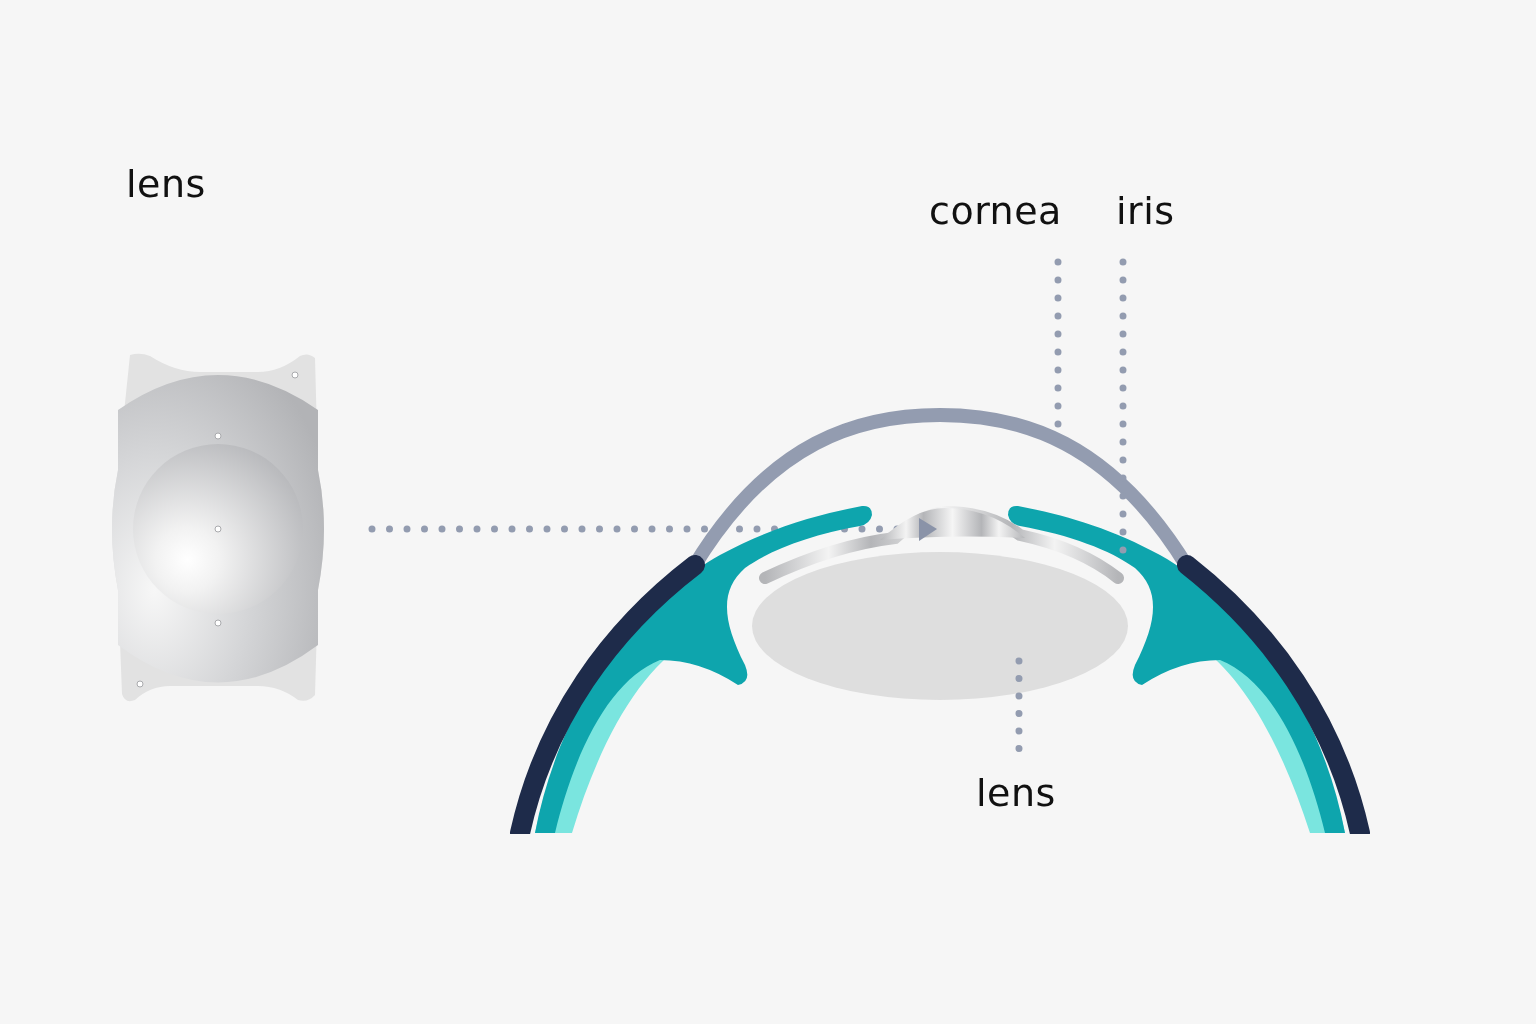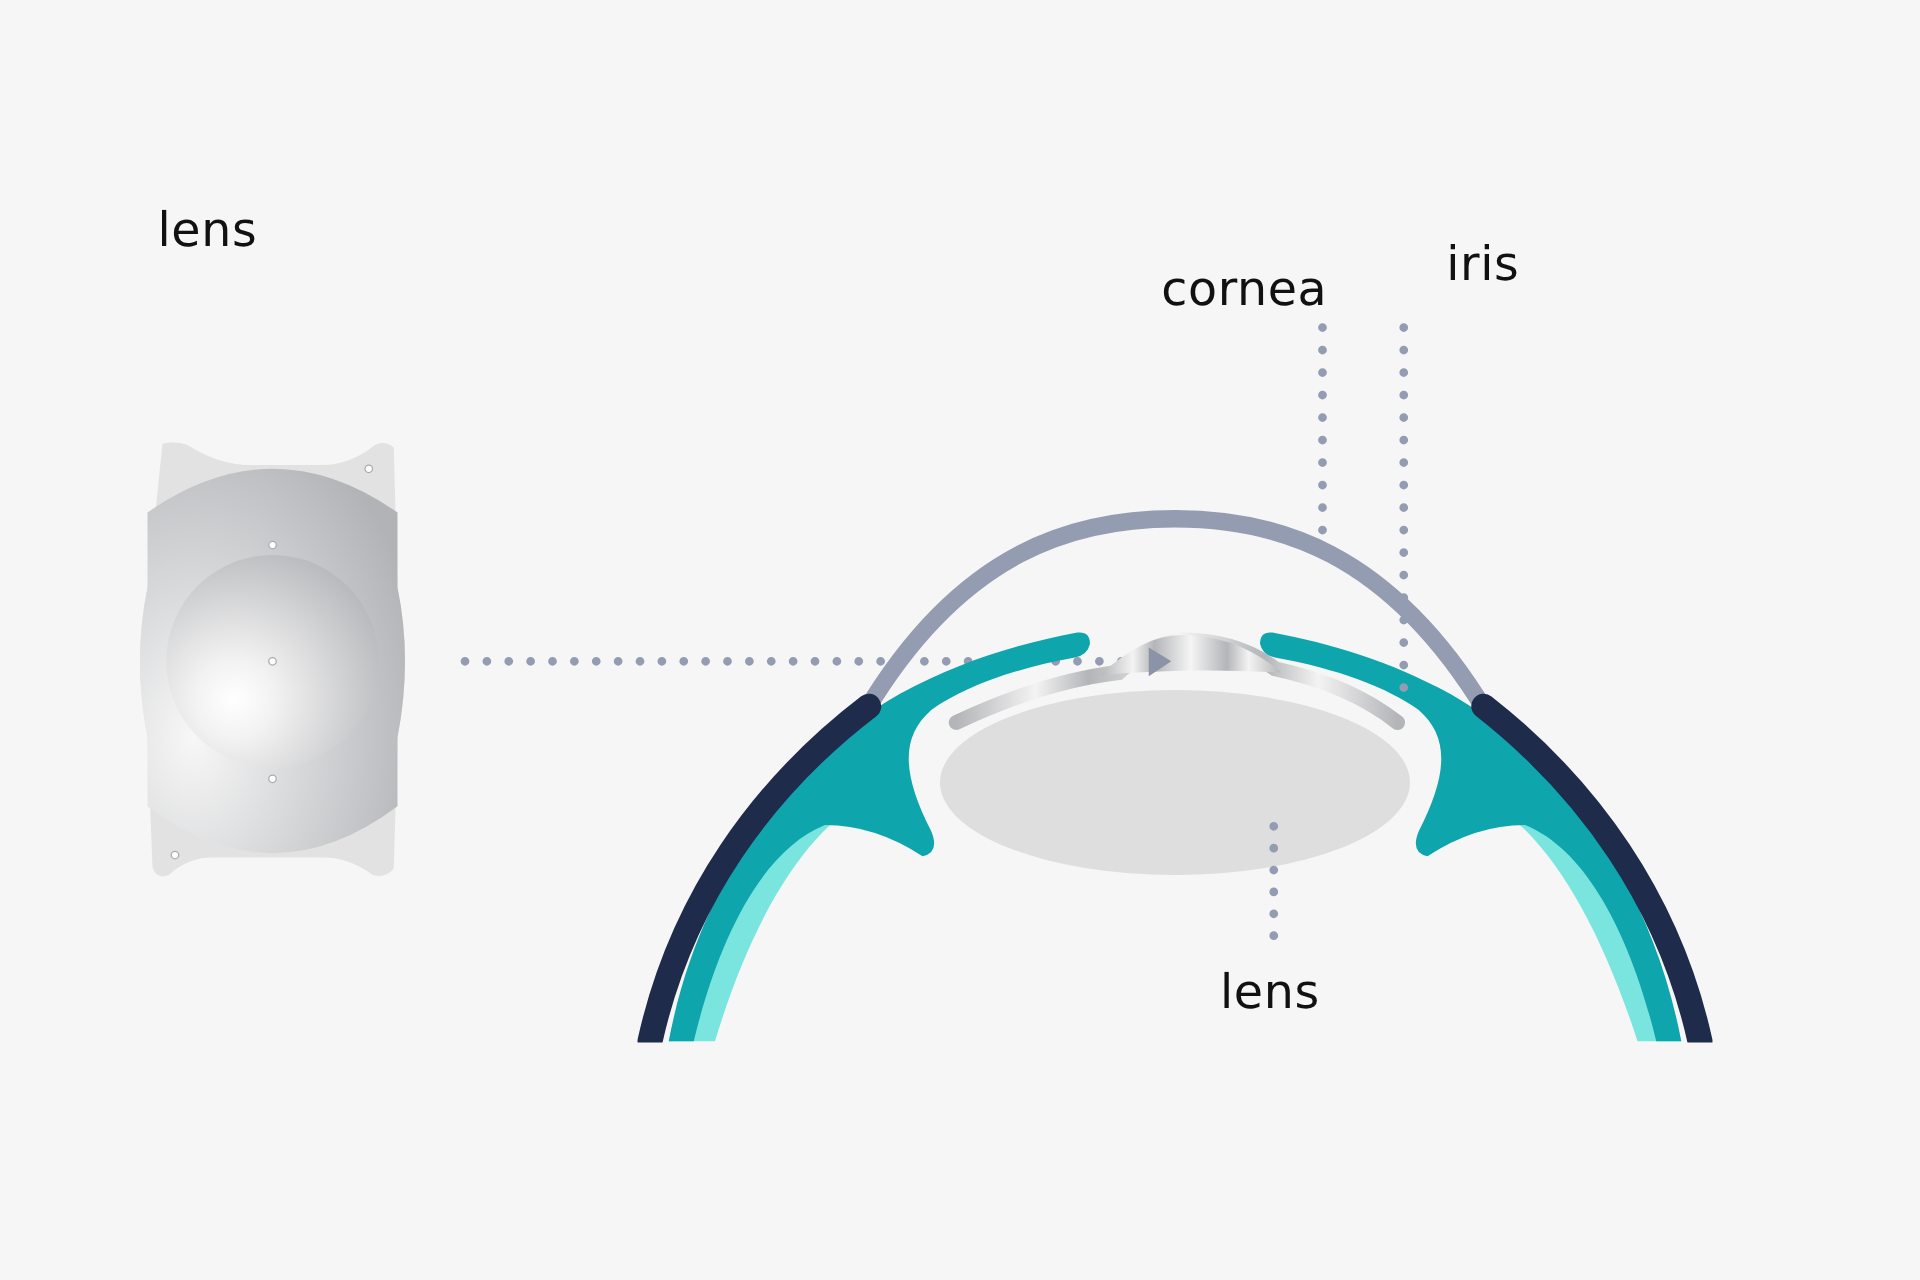--- a/index.html
+++ b/index.html
@@ -72,15 +72,15 @@
   <polygon points="919,518 937,529 919,541" fill="#8a93a8"></polygon>
 
   <line x1="1058" y1="262" x2="1058" y2="448" stroke="#939cb0" stroke-width="7" stroke-linecap="round" stroke-dasharray="0 18"></line>
   <line x1="1123" y1="262" x2="1123" y2="555" stroke="#939cb0" stroke-width="7" stroke-linecap="round" stroke-dasharray="0 18"></line>
   <line x1="1019" y1="661" x2="1019" y2="750" stroke="#939cb0" stroke-width="7" stroke-linecap="round" stroke-dasharray="0 17.5"></line>
 </svg>
 
 <div class="lbl" style="left:126px; top:158px;">
   <div>lens</div>
 </div>
-<div class="lbl" style="left:929px; top:185px;margin-top:20px;">cornea</div>
-<div class="lbl" style="left:1116px; top:185px;margin-left:41px;">iris</div>
+<div class="lbl" style="left:929px; top:185px;">cornea</div>
+<div class="lbl" style="left:1116px; top:185px;">iris</div>
 <div class="lbl" style="left:976px; top:767px;">lens</div>
 
 </body></html>

